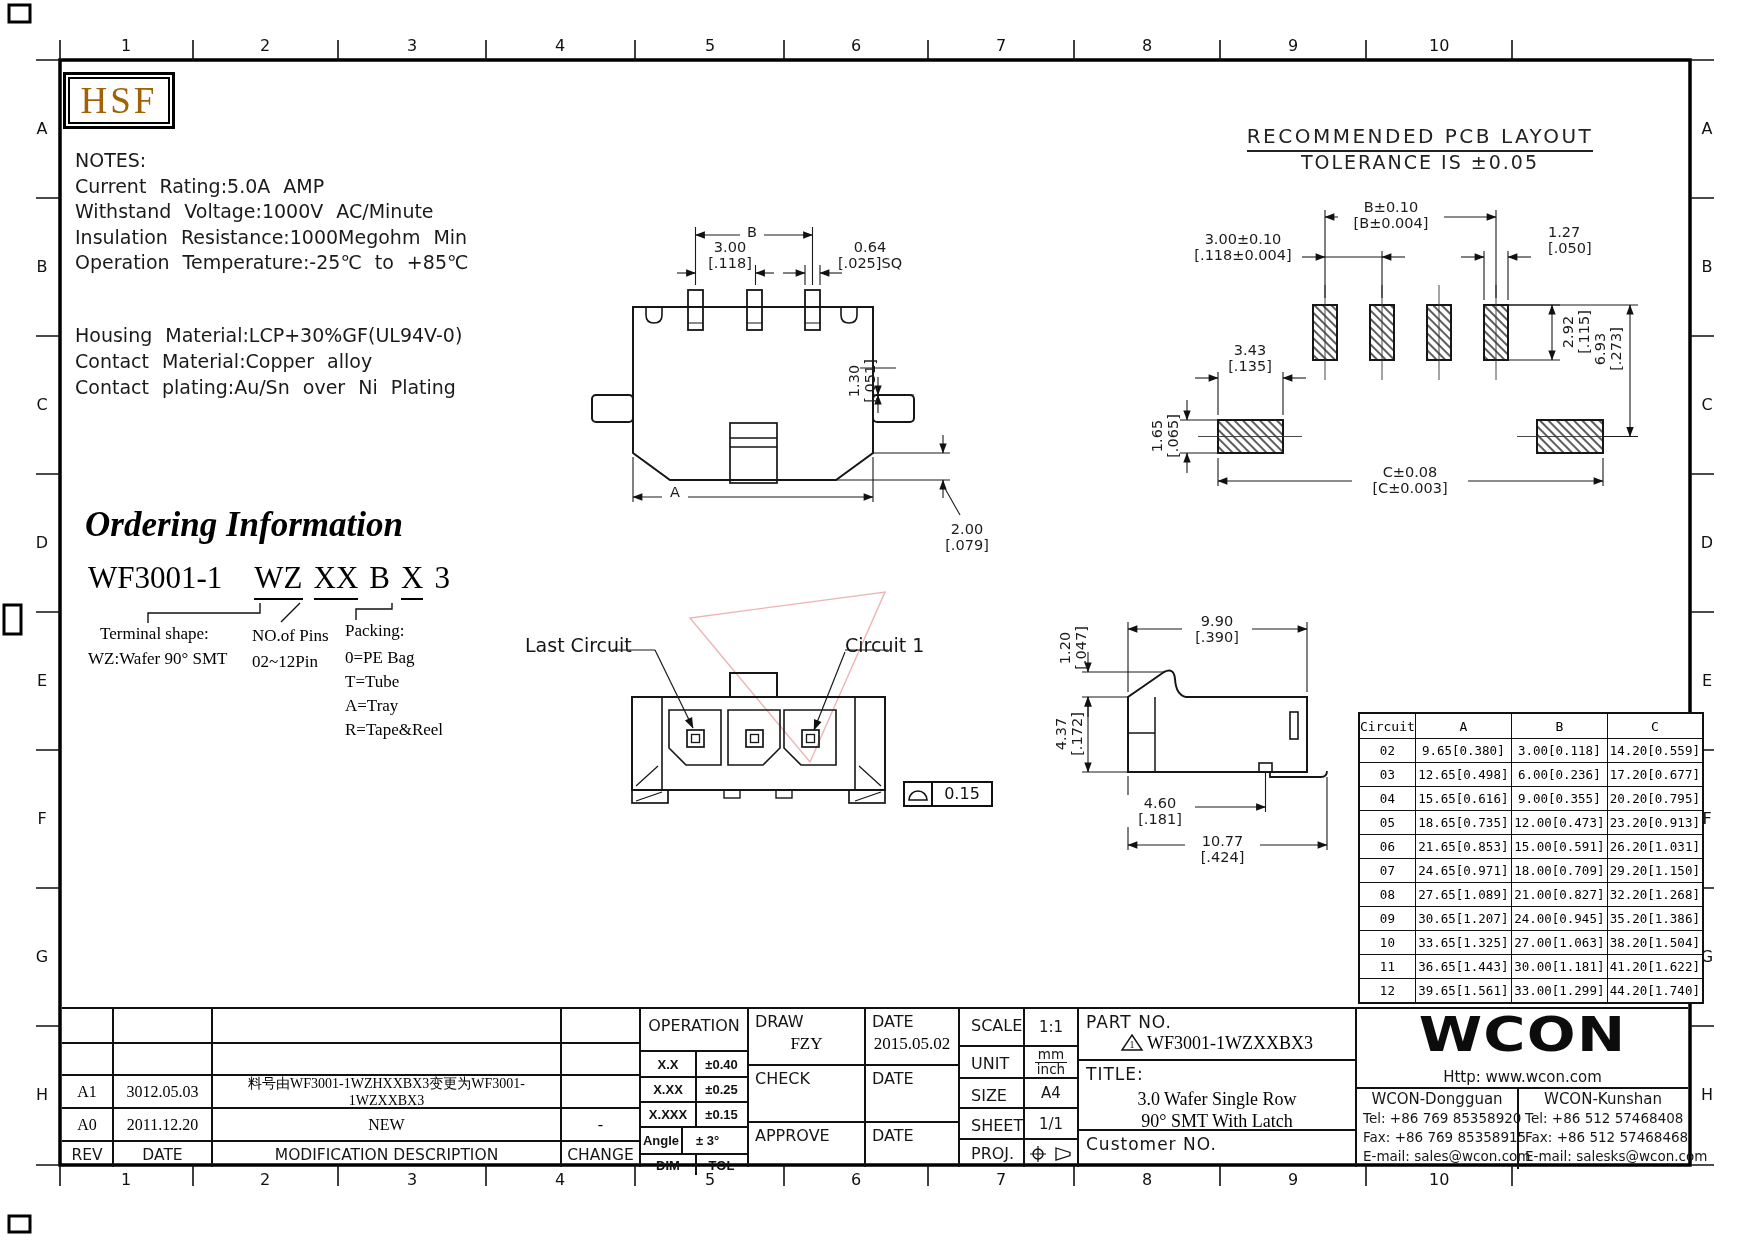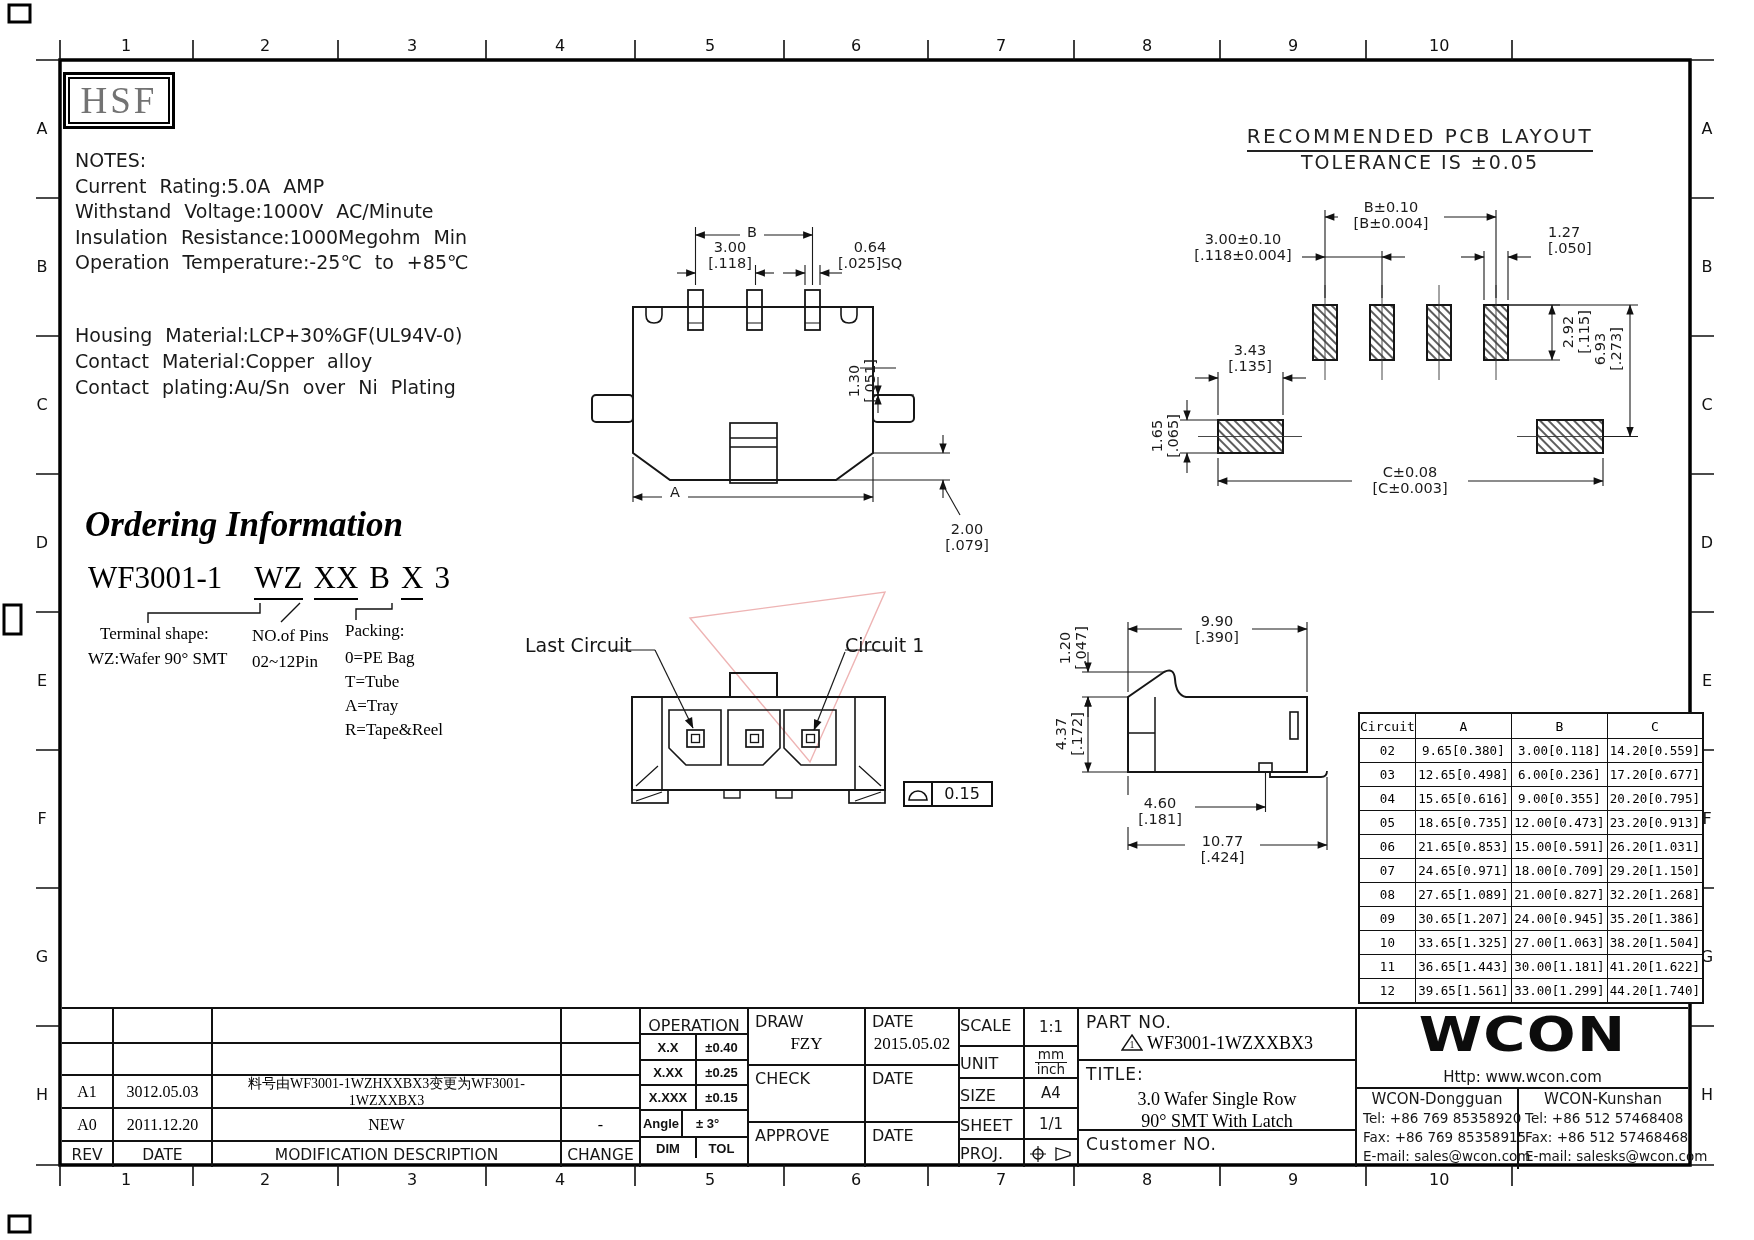--- a/index.html
+++ b/index.html
@@ -24,21 +24,21 @@
   .al{text-align:left;}
   
   #notes{position:absolute;left:75px;top:148px;z-index:4;font-size:19px;line-height:25.5px;
          color:#1a1a1a;word-spacing:7px;}
   #notes-mat{position:absolute;left:75px;top:322px;z-index:4;font-size:19px;line-height:26px;
          color:#1a1a1a;word-spacing:7px;}
   
   #hsf{position:absolute;left:63px;top:72px;width:112px;height:57px;border:3.5px solid #000;
        z-index:4;box-sizing:border-box;padding:2px;}
   #hsf .in{width:100%;height:100%;border:2px solid #000;box-sizing:border-box;text-align:center;
-       font-family:"Liberation Serif",serif;font-size:37px;line-height:44px;letter-spacing:3px;color:#737373;}
+       font-family:"Liberation Serif",serif;font-size:37px;line-height:44px;letter-spacing:3px;color:#a16207;}
   
   #pcb-title{position:absolute;left:1190px;top:124px;width:460px;text-align:center;z-index:4;
        font-size:20px;letter-spacing:2.5px;color:#222;}
   #pcb-title span{border-bottom:2px solid #222;padding-bottom:2px;}
   #pcb-sub{position:absolute;left:1190px;top:151px;width:460px;text-align:center;z-index:4;
        font-size:19px;letter-spacing:2px;color:#222;}
   
   #ord-title{position:absolute;left:85px;top:505px;z-index:4;font-family:"Liberation Serif",serif;
        font-weight:bold;font-style:italic;font-size:35px;color:#000;}
   #part-line{position:absolute;left:88px;top:560px;z-index:4;font-family:"Liberation Serif",serif;
@@ -65,30 +65,30 @@
   #tb{position:absolute;left:62px;top:1007px;width:1626px;height:158px;display:flex;z-index:6;
       border-top:2.5px solid #111;box-sizing:content-box;background:transparent;}
   #tb .col{height:158px;box-sizing:border-box;flex:none;}
   #tb .bl{border-left:2.5px solid #111;}
   .bt{border-top:2px solid #111;}
   .br{border-right:2px solid #111;}
   .rrow{display:flex;box-sizing:border-box;}
   .rcell{box-sizing:border-box;text-align:center;overflow:hidden;display:flex;align-items:center;
          justify-content:center;}
   .rcell.hdr{font-size:15.5px;}
-  #op-col .oph{text-align:center;font-size:16px;height:24px;line-height:33px;box-sizing:border-box;}
+  #op-col .oph{text-align:center;font-size:16px;height:41px;line-height:33px;box-sizing:border-box;}
   .oprow{display:flex;box-sizing:border-box;}
   .opc{box-sizing:border-box;display:flex;align-items:center;justify-content:center;
        font-family:"Liberation Sans",sans-serif;font-weight:bold;font-size:13px;color:#111;}
   .srow{display:flex;box-sizing:border-box;}
   .scell{position:relative;box-sizing:border-box;height:100%;}
   .slab{position:absolute;top:3px;left:6px;font-size:16px;}
   .sval{text-align:center;padding-top:25px;font-size:17px;}
   .mrow{display:flex;box-sizing:border-box;}
-  .mlab{box-sizing:border-box;font-size:16px;padding:7px 0 0 0;}
+  .mlab{box-sizing:border-box;font-size:16px;padding:7px 0 0 11px;}
   .mval{box-sizing:border-box;border-left:2px solid #111;display:flex;align-items:center;
         justify-content:center;font-size:15px;}
   .frac{display:inline-block;text-align:center;font-size:13.5px;line-height:15px;color:#161616;}
   .frac .ftop{border-bottom:1.6px solid #161616;padding:0 3px;}
   .prow{position:relative;box-sizing:border-box;}
   .plab{position:absolute;top:3px;left:7px;font-size:17px;letter-spacing:1px;}
   .pval{text-align:center;padding-top:24px;font-size:18px;}
   .tline{text-align:center;font-size:18px;line-height:22px;}
   #brand-top{position:relative;height:78px;box-sizing:border-box;}
   .wlogo{text-align:center;font-family:"DejaVu Sans",sans-serif;font-weight:900;font-size:46px;

